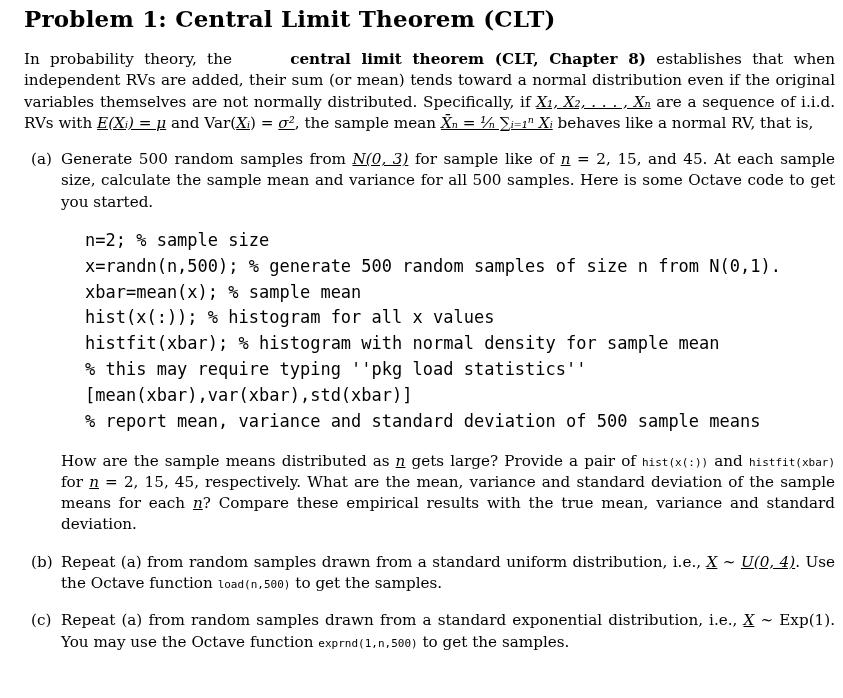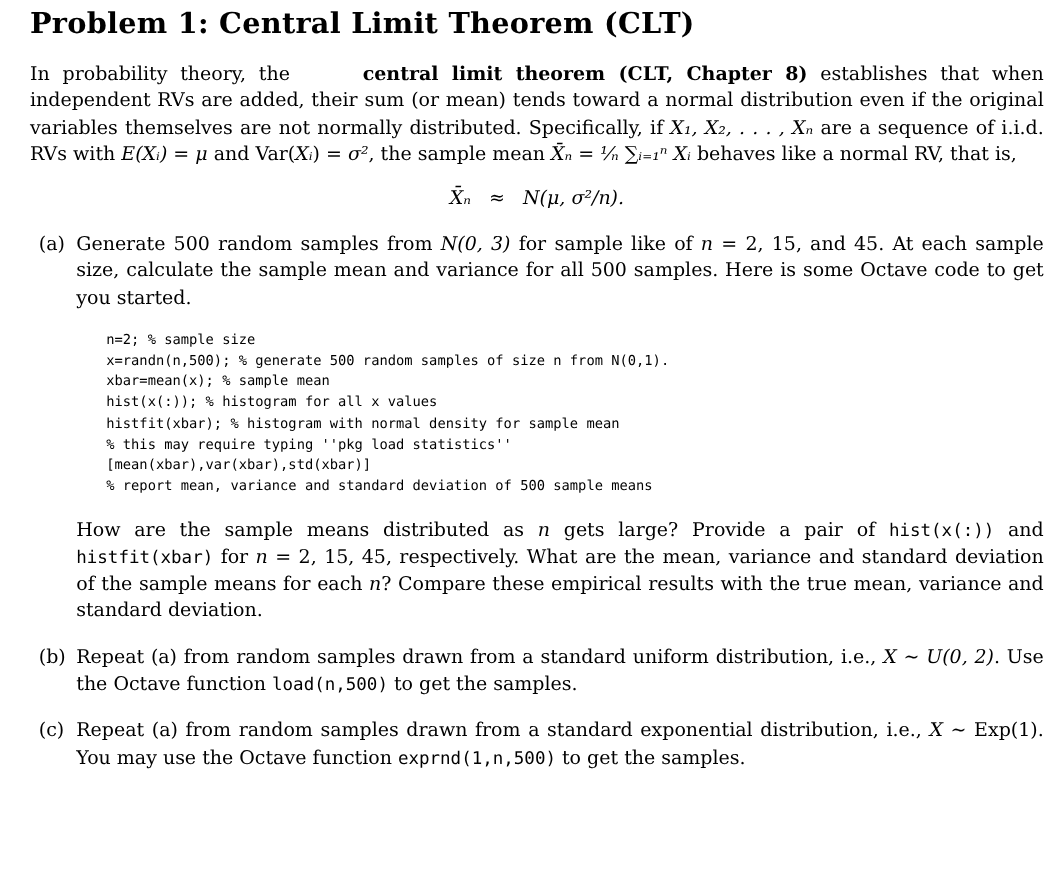--- a/index.html
+++ b/index.html
@@ -25,68 +25,67 @@
     margin: 0 0 15px 0;
   }
   .equation {
     text-align: center;
     font-style: italic;
     font-size: 15.2px;
     margin: 3px 0 18px 0;
     white-space: pre;
   }
   .run-b { font-weight: 700; margin-left: 48px; }
-  .run-i { font-style: italic; }
+  .run-i { font-style: italic; text-decoration: underline; }
   .run-c {
     font-family: "DejaVu Sans Mono", "Liberation Mono", monospace;
-    font-size: 14px;
+    font-size: 11px;
   }
   .item { display: flex; margin: 0 0 16px 0; padding-left: 7px; }
   .item:last-child { margin-bottom: 0; }
   .item-label {
     flex: 0 0 30px;
     width: 30px;
     font-size: 15.2px;
     line-height: 1.4;
   }
   .item-body { flex: 1; min-width: 0; }
   .item-body .para:last-child { margin-bottom: 0; }
   .code-block {
     font-family: "DejaVu Sans Mono", "Liberation Mono", monospace;
-    font-size: 11px;
+    font-size: 17px;
     line-height: 1.52;
     margin: 0 0 16px 24px;
     white-space: pre;
   }
 </style>
 </head>
 <body>
 
 <div class="doc">
 
   <h1 class="title">Problem 1: Central Limit Theorem (CLT)</h1>
 
   <p class="para"><span class="run">In probability theory, the </span><span class="run run-b">central limit theorem (CLT, Chapter 8)</span><span class="run"> establishes that when independent RVs are added, their sum (or mean) tends toward a normal distribution even if the original variables themselves are not normally distributed. Specifically, if </span><span class="run run-i">X₁, X₂, . . . , Xₙ</span><span class="run"> are a sequence of i.i.d. RVs with </span><span class="run run-i">E(Xᵢ) = μ</span><span class="run"> and Var(</span><span class="run run-i">Xᵢ</span><span class="run">) = </span><span class="run run-i">σ²</span><span class="run">, the sample mean </span><span class="run run-i">X̄ₙ = ¹⁄ₙ ∑ᵢ₌₁ⁿ Xᵢ</span><span class="run"> behaves like a normal RV, that is,</span></p>
 
-  <div class="equation">X̄ₙ   ≈   N(μ, σ²/n).</div>
 
 
   <div class="item">
     <div class="item-label">(a)</div>
     <div class="item-body">
       <p class="para"><span class="run">Generate 500 random samples from </span><span class="run run-i">N(0, 3)</span><span class="run"> for sample like of </span><span class="run run-i">n</span><span class="run"> = 2, 15, and 45. At each sample size, calculate the sample mean and variance for all 500 samples. Here is some Octave code to get you started.</span></p>
       <div class="code-block"><div class="code-line">n=2; % sample size</div><div class="code-line">x=randn(n,500); % generate 500 random samples of size n from N(0,1).</div><div class="code-line">xbar=mean(x); % sample mean</div><div class="code-line">hist(x(:)); % histogram for all x values</div><div class="code-line">histfit(xbar); % histogram with normal density for sample mean</div><div class="code-line">% this may require typing ''pkg load statistics''</div><div class="code-line">[mean(xbar),var(xbar),std(xbar)]</div><div class="code-line">% report mean, variance and standard deviation of 500 sample means</div></div>
       <p class="para"><span class="run">How are the sample means distributed as </span><span class="run run-i">n</span><span class="run"> gets large? Provide a pair of </span><span class="run run-c">hist(x(:))</span><span class="run"> and </span><span class="run run-c">histfit(xbar)</span><span class="run"> for </span><span class="run run-i">n</span><span class="run"> = 2, 15, 45, respectively. What are the mean, variance and standard deviation of the sample means for each </span><span class="run run-i">n</span><span class="run">? Compare these empirical results with the true mean, variance and standard deviation.</span></p>
     </div>
   </div>
 
   <div class="item">
     <div class="item-label">(b)</div>
     <div class="item-body">
-      <p class="para"><span class="run">Repeat (a) from random samples drawn from a standard uniform distribution, i.e., </span><span class="run run-i">X</span><span class="run"> ∼ </span><span class="run run-i">U(0, 2)</span><span class="run">. Use the Octave function </span><span class="run run-c">load(n,500)</span><span class="run"> to get the samples.</span></p>
+      <p class="para"><span class="run">Repeat (a) from random samples drawn from a standard uniform distribution, i.e., </span><span class="run run-i">X</span><span class="run"> ∼ </span><span class="run run-i">U(0, 4)</span><span class="run">. Use the Octave function </span><span class="run run-c">load(n,500)</span><span class="run"> to get the samples.</span></p>
     </div>
   </div>
 
   <div class="item">
     <div class="item-label">(c)</div>
     <div class="item-body">
       <p class="para"><span class="run">Repeat (a) from random samples drawn from a standard exponential distribution, i.e., </span><span class="run run-i">X</span><span class="run"> ∼ Exp(1). You may use the Octave function </span><span class="run run-c">exprnd(1,n,500)</span><span class="run"> to get the samples.</span></p>
     </div>
   </div>
 

